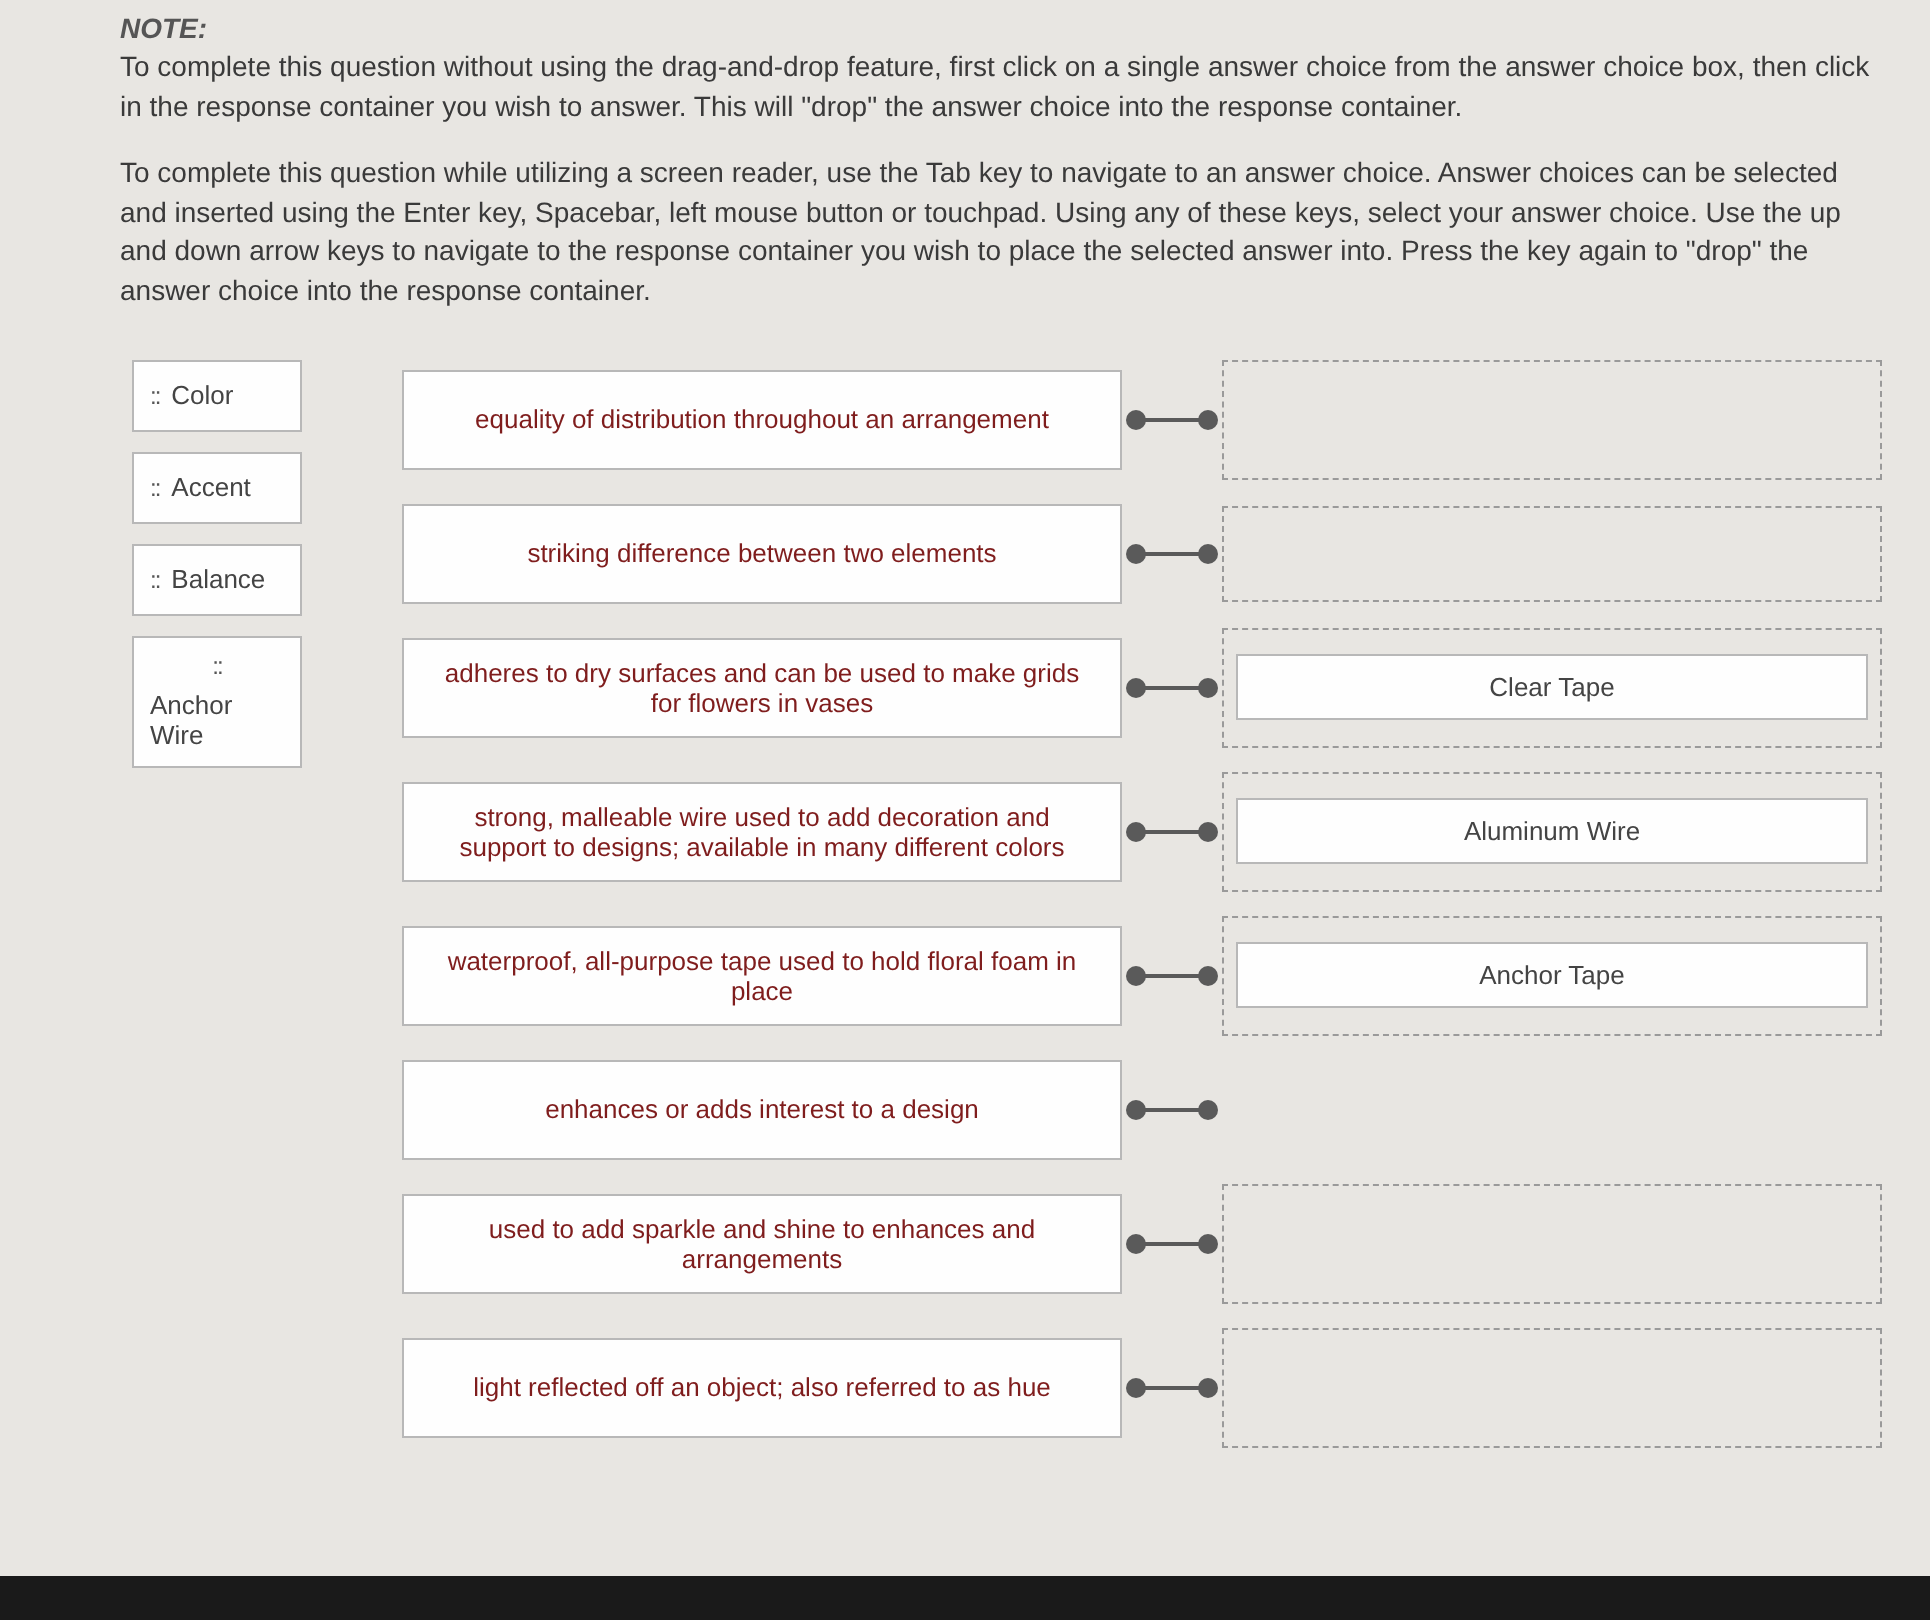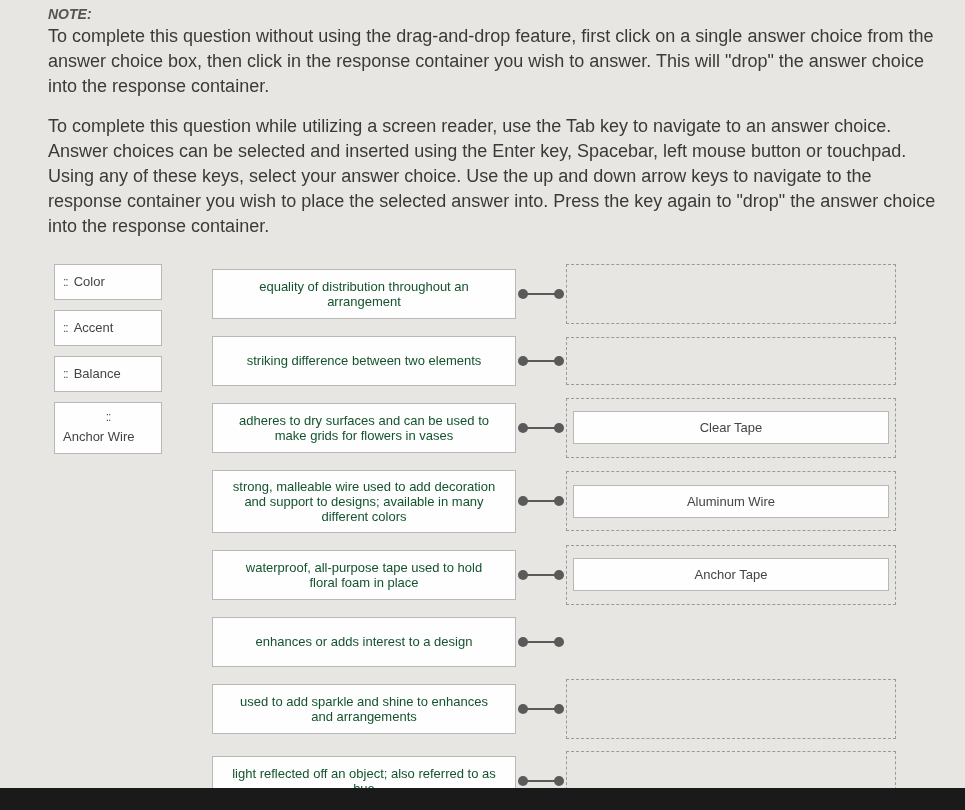--- a/index.html
+++ b/index.html
@@ -7,31 +7,31 @@
     margin: 0;
     padding: 0;
     font-family: Arial, Helvetica, sans-serif;
     background: #e8e6e2;
     color: #3a3a3a;
     width: 965px;
     height: 810px;
     overflow: hidden;
   }
   .page {
-    padding: 6px 24px 0 48px;
+    padding: 6px 24px 0 60px;
   }
   .note-heading {
     font-style: italic;
     font-size: 14px;
     font-weight: 600;
     color: #555;
     margin-bottom: 2px;
   }
   .note-body {
-    font-size: 18px;
+    font-size: 14px;
     line-height: 1.4;
     color: #3a3a3a;
     margin-bottom: 14px;
   }
   .layout {
     display: flex;
     gap: 50px;
     padding-left: 6px;
   }
   .choices-col {
@@ -71,31 +71,31 @@
     display: flex;
     flex-direction: column;
     gap: 12px;
     padding-top: 10px;
   }
   .row {
     display: flex;
     align-items: center;
   }
   .def {
-    width: 304px;
+    width: 360px;
     min-height: 50px;
     background: #fefefe;
     border: 1px solid #b8b8b8;
     display: flex;
     align-items: center;
     justify-content: center;
     text-align: center;
     padding: 8px 18px;
     font-size: 13px;
-    color: #14532d;
+    color: #7f1d1d;
   }
   .connector {
     width: 50px;
     display: flex;
     align-items: center;
     justify-content: center;
     position: relative;
   }
   .connector::before {
     content: "";

